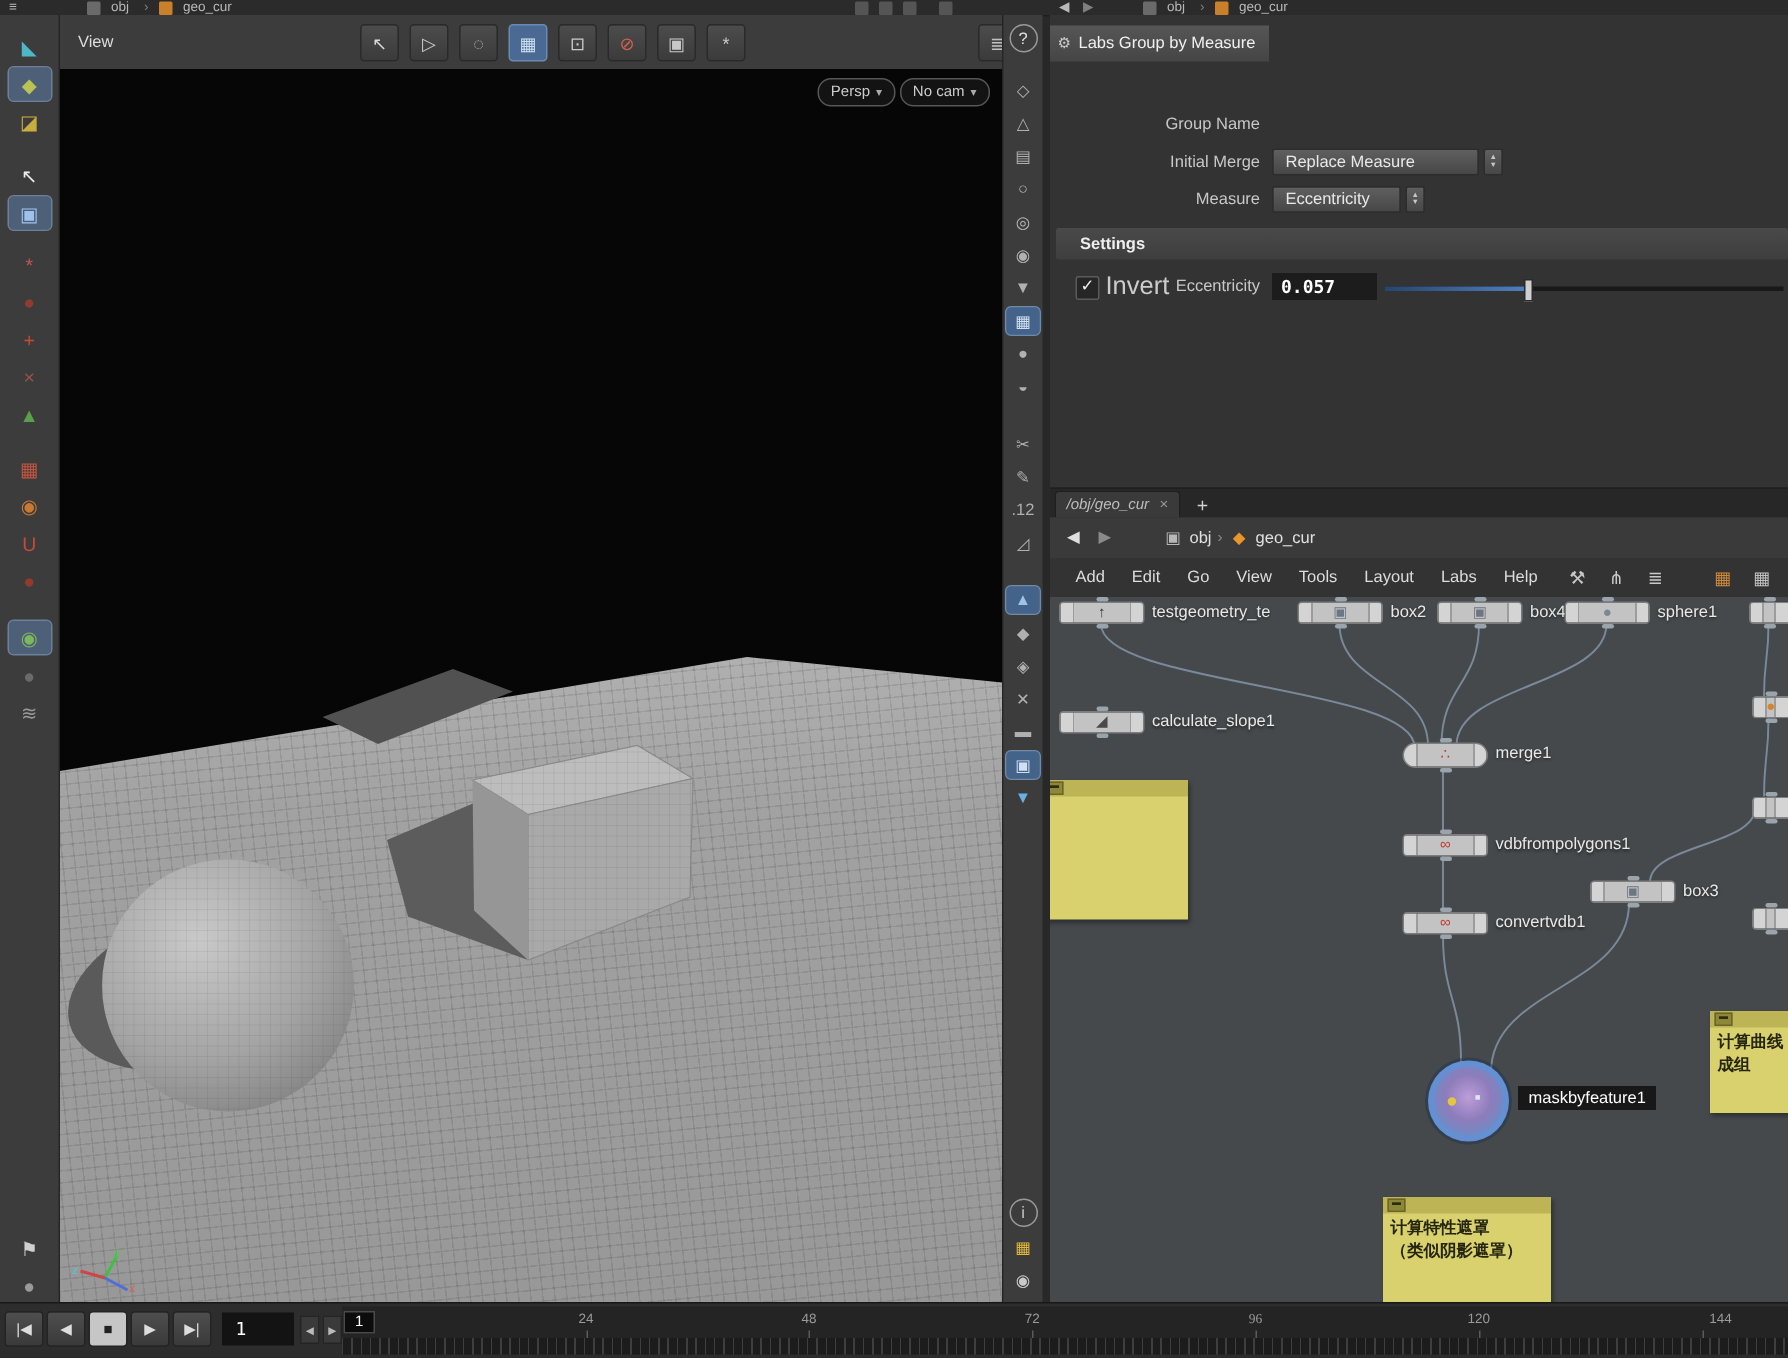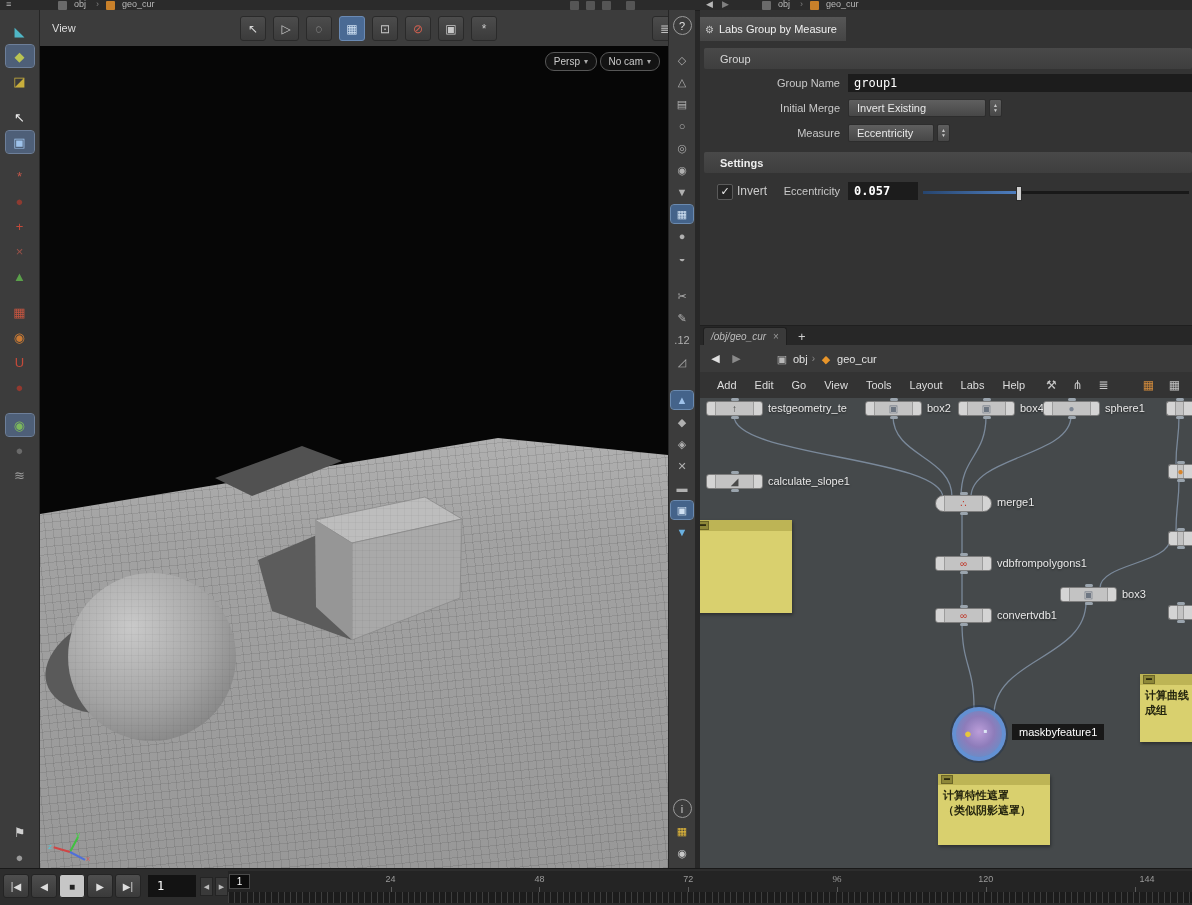--- a/index.html
+++ b/index.html
@@ -64,21 +64,21 @@
   .section-bar{position:absolute;left:4px;right:0;height:21px;background:linear-gradient(#494949,#3e3e3e);color:#d8d8d8;font-size:11px;display:flex;align-items:center;padding-left:16px;border-radius:2px;box-sizing:border-box;}
   .section-bar.bold{font-weight:bold;color:#eee;}
   .prow{position:absolute;left:0;right:0;height:24px;}
   .plabel{position:absolute;left:0;width:140px;text-align:right;color:#c8c8c8;font-size:11px;line-height:22px;}
   .pfield{position:absolute;left:148px;top:2px;height:18px;background:#1c1c1c;color:#fff;font-size:12px;line-height:18px;padding-left:6px;box-sizing:border-box;}
   .pfield.grow{right:0;}
   .pdrop{position:absolute;left:148px;top:2px;height:18px;background:linear-gradient(#5f5f5f,#474747);border:1px solid #2d2d2d;color:#e8e8e8;font-size:11px;line-height:16px;padding:0 8px;border-radius:2px;box-sizing:border-box;}
   .pspin{position:absolute;top:2px;height:18px;width:13px;background:linear-gradient(#5f5f5f,#474747);border:1px solid #2d2d2d;border-radius:2px;display:flex;flex-direction:column;align-items:center;justify-content:center;color:#c8c8c8;box-sizing:border-box;}
   .pspin span{font-size:5px;line-height:5px;}
   .pcheck{position:absolute;left:17px;top:4px;width:14px;height:14px;background:#262626;border:1px solid #5a5a5a;color:#f0f0f0;font-size:11px;text-align:center;line-height:13px;border-radius:2px;}
-  .invert-label{position:absolute;left:37px;color:#ccc;font-size:12px;line-height:22px;}
+  .invert-label{position:absolute;left:37px;color:#ccc;font-size:17px;line-height:22px;}
   .valuefield{position:absolute;left:148px;top:2px;width:70px;height:18px;background:#1c1c1c;color:#fff;font-weight:bold;font-size:12px;line-height:18px;padding-left:6px;box-sizing:border-box;}
   .slider{position:absolute;left:223px;right:3px;top:11px;height:3px;background:#191919;}
   .slider-fill{position:absolute;left:0;top:0;width:95px;height:3px;background:linear-gradient(90deg,#27456e,#4f7fc0);}
   .slider-handle{position:absolute;left:93px;top:-5px;width:4px;height:13px;background:#cfcfcf;border:1px solid #2a2a2a;}
 
   
   .network-pane{position:absolute;left:700px;top:325px;width:492px;height:543px;background:#2e2e2e;border-top:1px solid #1f1f1f;overflow:hidden;}
   .net-tabbar{position:absolute;top:0;left:0;right:0;height:19px;background:#272727;display:flex;align-items:flex-end;}
   .net-tab{height:17px;background:#3a3a3a;border:1px solid #1f1f1f;border-bottom:none;border-radius:3px 3px 0 0;display:flex;align-items:center;gap:7px;padding:0 7px;margin-left:3px;}
   .net-tab-label{color:#bdbdbd;font-size:10px;font-style:italic;}
@@ -271,30 +271,28 @@
     </div>
 
   <div class="param-pane">
     <div class="param-header">
       <div class="ptype">
         <span class="gear">⚙</span>
         <span>Labs Group by Measure</span>
       </div>
     </div>
 
-    <div class="section-bar" style="top:38px">Group</div>
 
     <div class="prow" style="top:62px">
       <div class="plabel">Group Name</div>
-      <div class="pfield grow mono">group1</div>
     </div>
 
     <div class="prow" style="top:87px">
       <div class="plabel">Initial Merge</div>
-      <div class="pdrop" style="width:138px">Invert Existing</div>
+      <div class="pdrop" style="width:138px">Replace Measure</div>
       <div class="pspin" style="left:289px">
         <span>▲</span>
         <span>▼</span>
       </div>
     </div>
 
     <div class="prow" style="top:112px">
       <div class="plabel">Measure</div>
       <div class="pdrop" style="width:86px">Eccentricity</div>
       <div class="pspin" style="left:237px">
@@ -420,21 +418,21 @@
         </div>
         <div class="note" style="left: 440px; top: 276px; width: 72px; height: 68px;">
           <div class="note-header">
             <div class="note-collapse">▬</div>
           </div>
           <div class="note-body">
             <div>计算曲线</div>
             <div>成组</div>
           </div>
         </div>
-        <div class="note" style="left: 222px; top: 376px; width: 112px; height: 71px; margin-left: 16px;">
+        <div class="note" style="left: 222px; top: 400px; width: 112px; height: 71px;">
           <div class="note-header">
             <div class="note-collapse">▬</div>
           </div>
           <div class="note-body">
             <div>计算特性遮罩</div>
             <div>（类似阴影遮罩）</div>
           </div>
         </div>
       </div>
   </div>

